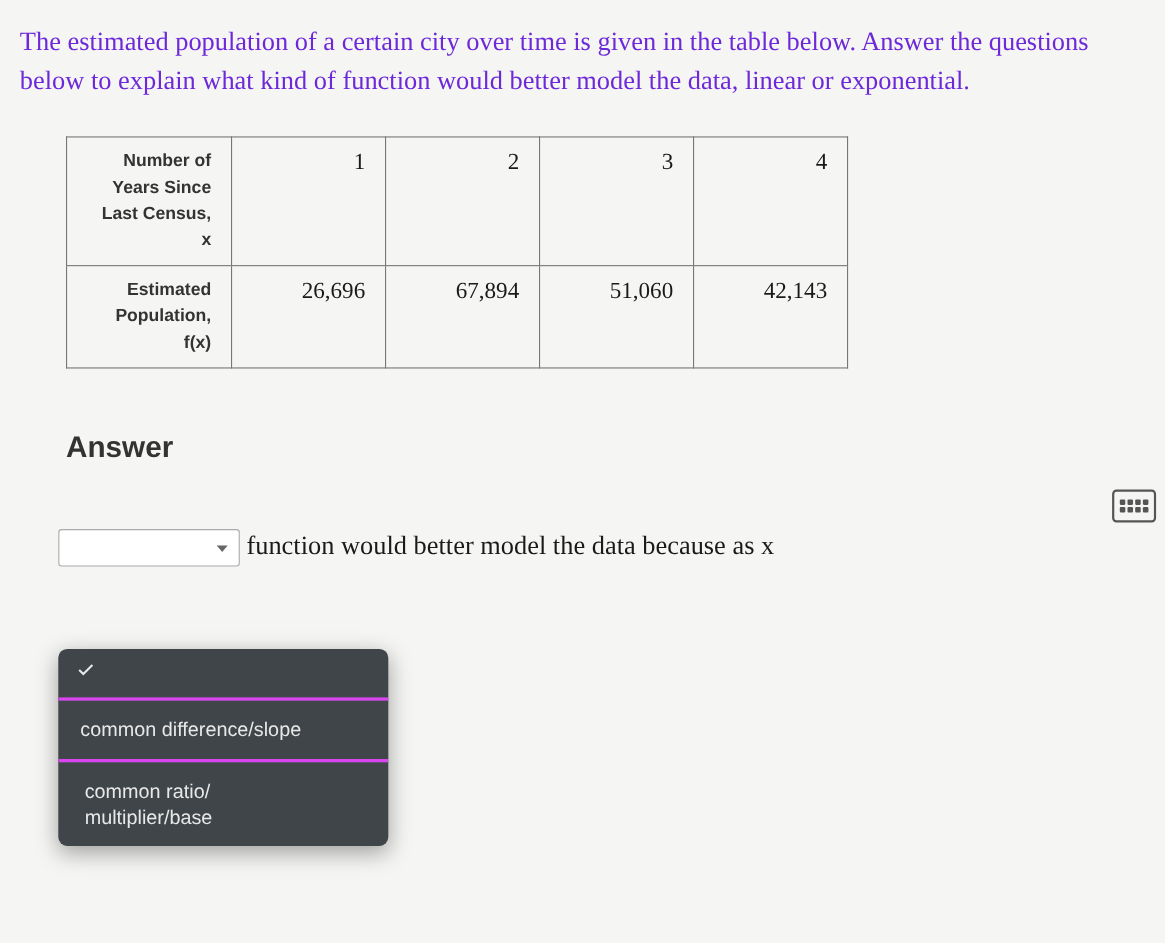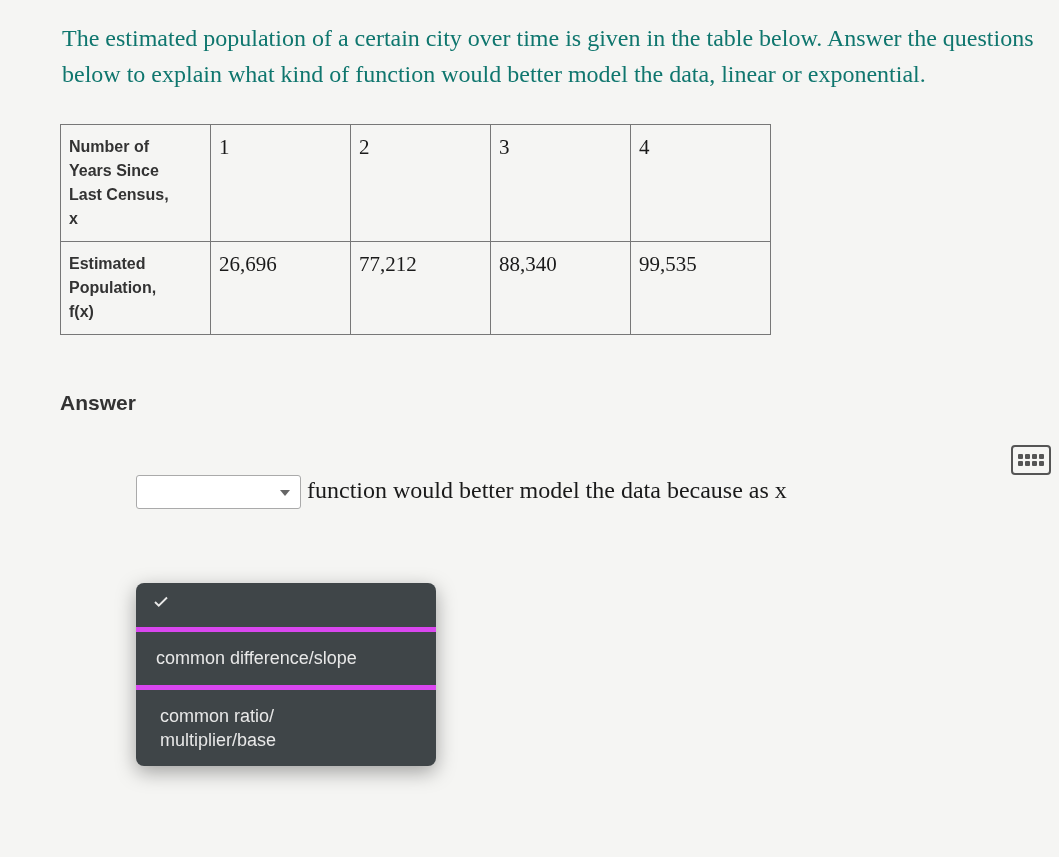--- a/index.html
+++ b/index.html
@@ -9,58 +9,57 @@
       color: #1a1a1a;
       width: 1059px;
       height: 857px;
       padding: 20px 18px;
       position: relative;
     }
     .question-text {
       font-size: 24px;
       line-height: 1.5;
       margin-bottom: 32px;
-      color: #0f766e;
-      margin-left: 44px;
+      color: #6d28d9;
     }
     .data-table {
       border-collapse: collapse;
       margin-left: 42px;
       margin-bottom: 56px;
     }
     .data-table td, .data-table th {
       border: 1px solid #777;
-      padding: 10px 8px;
-      text-align: left;
+      padding: 10px 18px;
+      text-align: right;
       font-size: 20px;
       min-width: 140px;
       vertical-align: top;
     }
     .data-table th {
       font-family: Arial, sans-serif;
       font-weight: bold;
       font-size: 16px;
       color: #333;
       width: 150px;
       min-width: 150px;
       line-height: 1.5;
     }
     .data-table td {
       font-size: 21px;
     }
     .answer-heading {
       font-family: Arial, sans-serif;
       font-weight: bold;
-      font-size: 21px;
+      font-size: 27px;
       margin-left: 42px;
       margin-bottom: 48px;
       color: #333;
     }
     .answer-area {
-      margin-left: 118px;
+      margin-left: 35px;
       font-size: 24px;
       line-height: 2.3;
       position: relative;
     }
     .select-box {
       display: inline-block;
       border: 1px solid #aaa;
       border-radius: 3px;
       background: #fff;
       padding: 3px 28px 3px 10px;
@@ -101,21 +100,21 @@
       background: #3f4548;
       border-radius: 8px;
       overflow: hidden;
       box-shadow: 0 6px 20px rgba(0,0,0,0.35);
       font-family: Arial, sans-serif;
       font-size: 18px;
       color: #e8e8e8;
     }
     .dropdown-popup .item {
       padding: 14px 20px;
-      border-bottom: 5px solid #d946ef;
+      border-bottom: 3px solid #d946ef;
       line-height: 1.35;
       cursor: pointer;
     }
     .dropdown-popup .item:last-child { border-bottom: none; padding-left: 24px; }
     .dropdown-popup .item.check {
       padding: 10px 16px;
       font-size: 18px;
     }
     .dropdown-popup .check svg {
       width: 18px; height: 18px;
@@ -166,23 +165,23 @@
     <td>1</td>
     <td>2</td>
     <td>3</td>
     <td>4</td>
   </tr>
   <tr>
     <th>
       Estimated<br>Population,<br>f(x)
     </th>
     <td>26,696</td>
-    <td>77,212</td>
-    <td>88,340</td>
-    <td>99,535</td>
+    <td>67,894</td>
+    <td>51,060</td>
+    <td>42,143</td>
   </tr>
 </tbody>
   </table>
 
 <div class="answer-heading">Answer</div>
 
 <div class="keypad-icon">
   <span></span>
     <span></span>
     <span></span>

